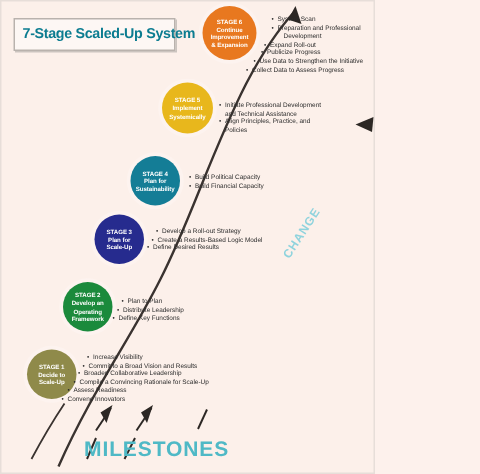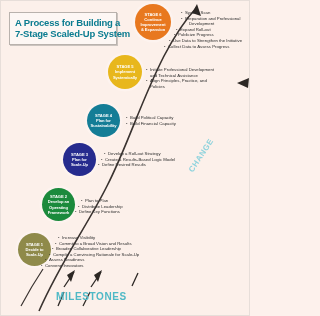--- a/index.html
+++ b/index.html
@@ -62,21 +62,21 @@
   #change-label{
     position:absolute;left:186px;top:168px;
     color:#8fd3dd;font-weight:bold;font-size:8px;
     letter-spacing:0.6px;
     transform:rotate(-57deg);
     transform-origin:left top;
     white-space:nowrap;
   }
   #milestones-label{
     position:absolute;left:55px;top:290px;
-    color:#4fb9c6;font-weight:bold;font-size:10px;
+    color:#4fb9c6;font-weight:bold;font-size:14px;
     letter-spacing:0.6px;white-space:nowrap;
   }
 </style>
 </head>
 <body>
 
 <div id="stage">
 
   <svg class="layer" viewBox="0 0 250 316">
 
@@ -92,21 +92,20 @@
       <path d="M 63 286 L 73 271"></path>
       <path d="M 90 286 L 100 271"></path>
     </g>
     <polygon points="74,269 70,281 66,274" fill="#2c2724"></polygon>
     <polygon points="101,269 97,281 93,274" fill="#2c2724"></polygon>
 
     <polygon points="248,77 236,82 247,87" fill="#2c2724"></polygon>
   </svg>
 
   <div id="title-box">
-    <div class="tline">A Process for Building a</div>
     <div class="tline">7-Stage Scaled-Up System</div>
   </div>
 
   <div class="stage-node ring" style="left:134px;top:3px;width:36px;height:36px;background:#e8781f;">
     <span class="ntext">
       <span class="nlabel">STAGE 6</span>
       <span class="nname">Continue</span>
       <span class="nname">Improvement</span>
       <span class="nname">&amp; Expansion</span>
     </span>

